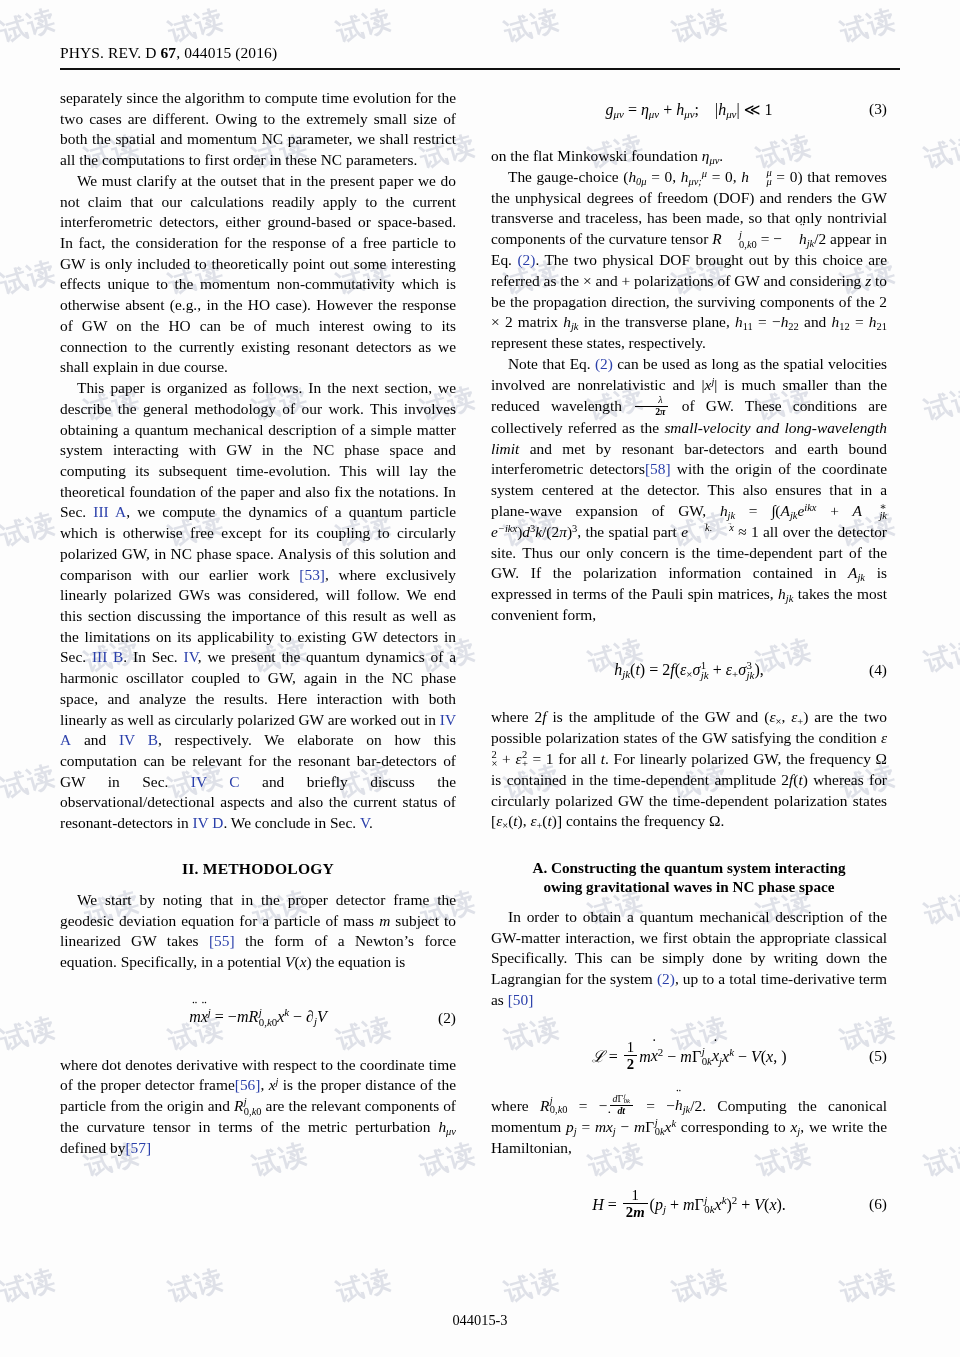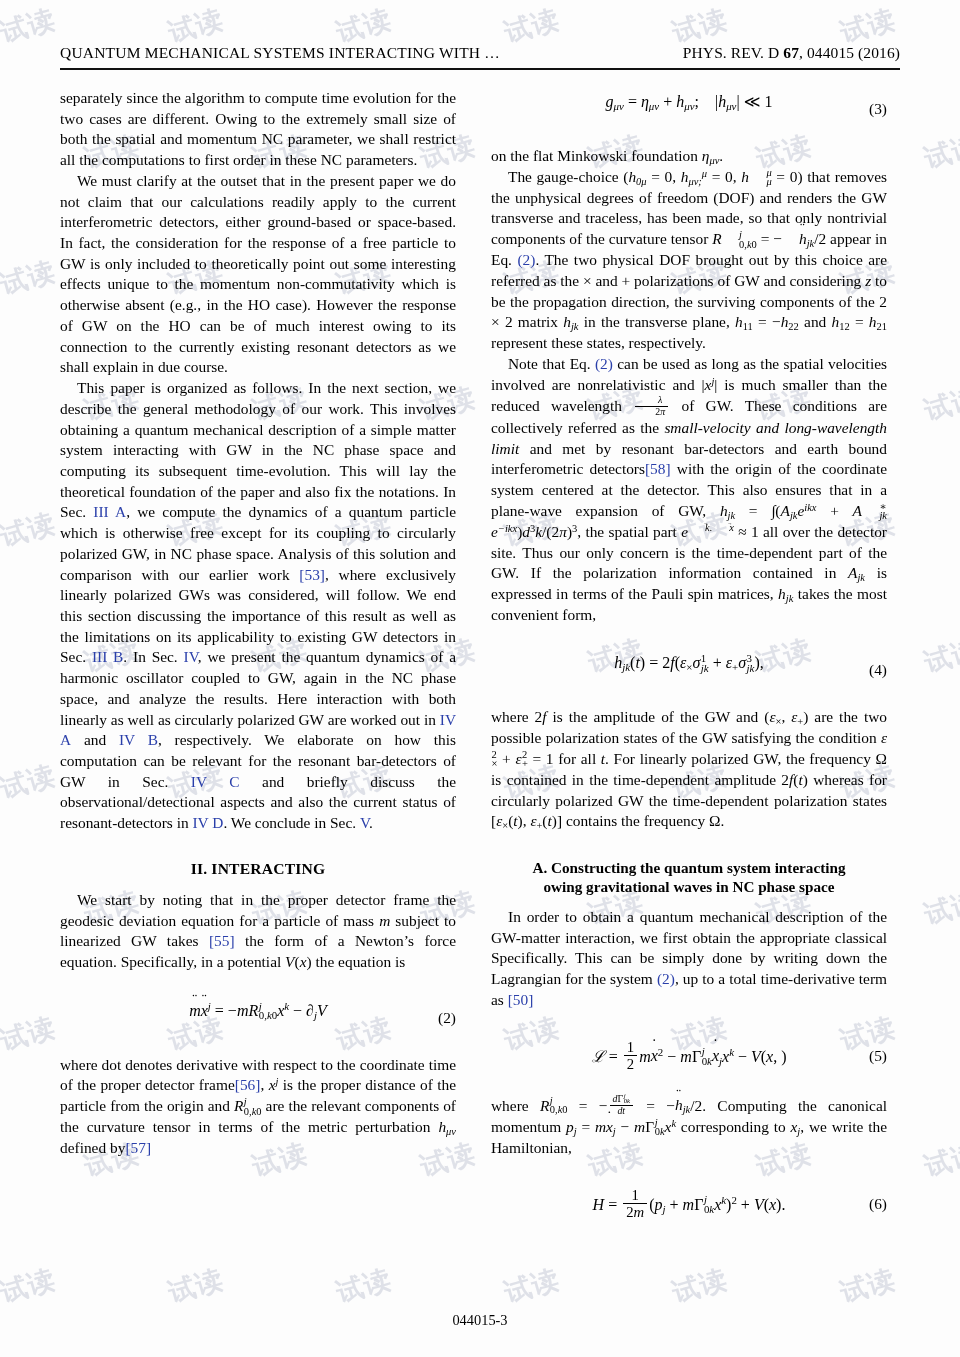--- a/index.html
+++ b/index.html
@@ -109,21 +109,21 @@
     font-weight: 700;
     text-align: center;
     margin: 26px 0 10px 0;
     line-height: 1.28;
   }
 
   
   .eq-block {
     position: relative;
     display: flex;
-    align-items: flex-start;
+    align-items: center;
     justify-content: center;
     margin: 28px 0 20px 0;
     min-height: 34px;
     font-size: 16px;
   }
   .eq-body {
     font-family: "Liberation Serif", "DejaVu Serif", serif;
   }
   .eq-num {
     position: absolute;
@@ -158,21 +158,21 @@
     text-align: center;
     font-size: 0.92em;
     line-height: 1.1;
     margin: 0 2px;
   }
   .frac .num {
     display: block;
     padding: 0 3px;
     border-bottom: 1.1px solid #000;
   }
-  .frac .den { display: block; padding: 0 3px; }
+  .frac .den { display: block; padding: 0 3px; font-weight: bold; }
   .frac.small { font-size: 0.64em; vertical-align: -0.42em; }
 
   .ddot { position: relative; display: inline-block; }
   .ddot::after {
     content: "\00A8";
     position: absolute;
     left: 50%;
     top: -0.72em;
     transform: translateX(-52%);
     font-style: normal;
@@ -279,36 +279,35 @@
       <span class="wm" style="left: 168px; top: 1268px; color: rgb(217, 220, 228);">试读</span>
       <span class="wm" style="left: 336px; top: 1268px; color: rgb(217, 220, 228);">试读</span>
       <span class="wm" style="left: 504px; top: 1268px; color: rgb(217, 220, 228);">试读</span>
       <span class="wm" style="left: 672px; top: 1268px; color: rgb(217, 220, 228);">试读</span>
       <span class="wm" style="left: 840px; top: 1268px; color: rgb(217, 220, 228);">试读</span>
     </div>
 
   <div id="content">
 
     <header class="running-head">
-      <span class="rh-left">QUANTUM MECHANICAL SYSTEMS INTERACTING WITH …</span>
       <span class="rh-right"><span>PHYS. REV. D </span><span class="vol">67</span><span>, 044015 (2016)</span></span>
     </header>
     <div class="rule"></div>
 
     <div class="columns">
 
       <div class="col">
 
         <p class="body noindent">separately since the algorithm to compute time evolution for the two cases are different. Owing to the extremely small size of both the spatial and momentum NC parameter, we shall restrict all the computations to first order in these NC parameters.</p>
 
         <p class="body indent">We must clarify at the outset that in the present paper we do not claim that our calculations readily apply to the current interferometric detectors, either ground-based or space-based. In fact, the consideration for the response of a free particle to GW is only included to theoretically point out some interesting effects unique to the momentum non-commutativity which is otherwise absent (e.g., in the HO case). However the response of GW on the HO can be of much interest owing to its connection to the currently existing resonant detectors as we shall explain in due course.</p>
 
         <p class="body indent"><span>This paper is organized as follows. In the next section, we describe the general methodology of our work. This involves obtaining a quantum mechanical description of a simple matter system interacting with GW in the NC phase space and computing its subsequent time-evolution. This will lay the theoretical foundation of the paper and also fix the notations. In Sec.&nbsp;</span><span class="lnk">III A</span><span>, we compute the dynamics of a quantum particle which is otherwise free except for its coupling to circularly polarized GW, in NC phase space. Analysis of this solution and comparison with our earlier work </span><span class="lnk">[53]</span><span>, where exclusively linearly polarized GWs was considered, will follow. We end this section discussing the importance of this result as well as the limitations on its applicability to existing GW detectors in Sec.&nbsp;</span><span class="lnk">III B</span><span>. In Sec.&nbsp;</span><span class="lnk">IV</span><span>, we present the quantum dynamics of a harmonic oscillator coupled to GW, again in the NC phase space, and analyze the results. Here interaction with both linearly as well as circularly polarized GW are worked out in </span><span class="lnk">IV A</span><span> and </span><span class="lnk">IV B</span><span>, respectively. We elaborate on how this computation can be relevant for the resonant bar-detectors of GW in Sec.&nbsp;</span><span class="lnk">IV C</span><span> and briefly discuss the observational/detectional aspects and also the current status of resonant-detectors in </span><span class="lnk">IV D</span><span>. We conclude in Sec.&nbsp;</span><span class="lnk">V</span><span>.</span></p>
 
-        <h2 class="section-title">II. INTERACTING</h2>
+        <h2 class="section-title">II. METHODOLOGY</h2>
 
         <p class="body indent"><span>We start by noting that in the proper detector frame the geodesic deviation equation for a particle of mass </span><span class="mi">m</span><span> subject to linearized GW takes </span><span class="lnk">[55]</span><span> the form of a Newton’s force equation. Specifically, in a potential </span><span class="mi">V</span>(<span class="mi">x</span>)<span> the equation is</span></p>
 
         <div class="eq-block">
           <span class="eq-body"><span class="mi ddot">m</span><span class="mi ddot">x</span><sup class="mi">j</sup> = −<span class="mi">m</span><span class="mi">R</span><span class="subsup"><span class="up mi">j</span><span class="dn">0,<span class="mi">k</span>0</span></span><span class="mi">x</span><sup class="mi">k</sup> − ∂<sub class="mi">j</sub><span class="mi">V</span></span>
           <span class="eq-num">(2)</span>
         </div>
 
         <p class="body noindent"><span>where dot denotes derivative with respect to the coordinate time of the proper detector frame</span><span class="lnk">[56]</span><span>, </span><span class="mi">x</span><sup class="mi">j</sup><span> is the proper distance of the particle from the origin and </span><span class="mi">R</span><span class="subsup"><span class="up mi">j</span><span class="dn">0,<span class="mi">k</span>0</span></span><span> are the relevant components of the curvature tensor in terms of the metric perturbation </span><span class="mi">h</span><sub class="mi">μν</sub><span> defined by</span><span class="lnk">[57]</span></p>
 

